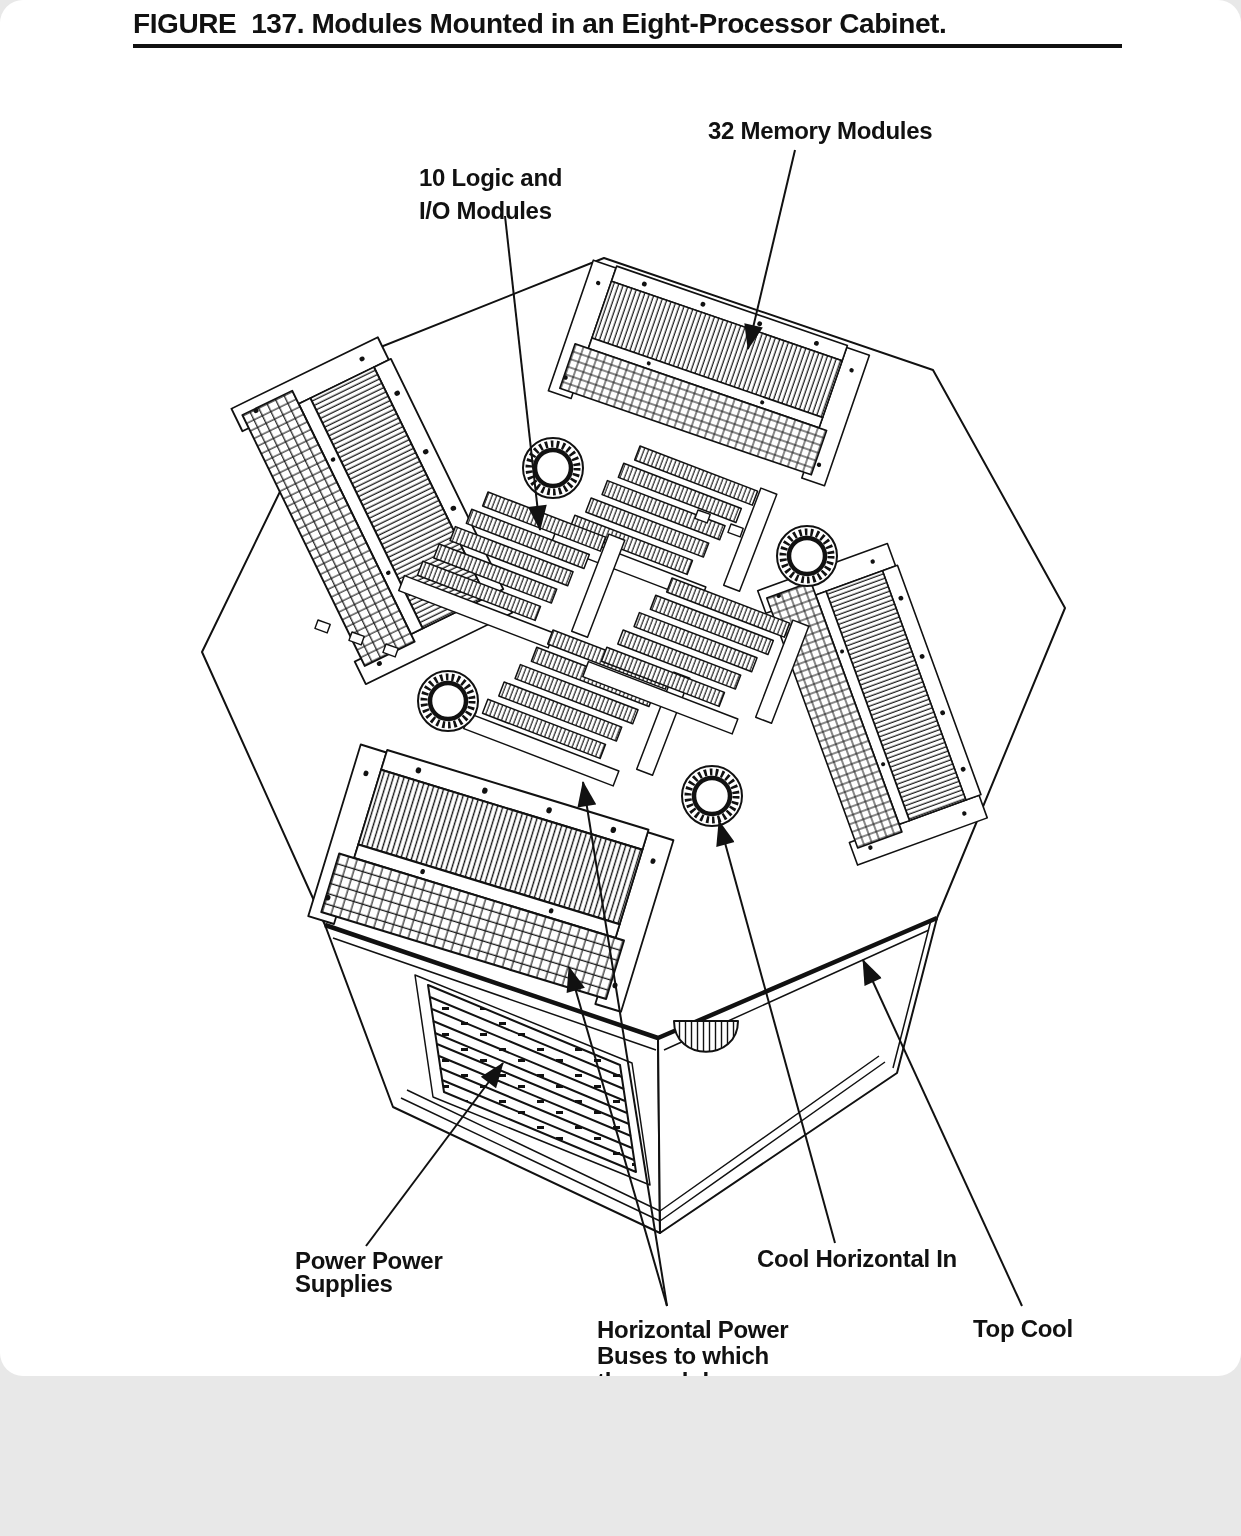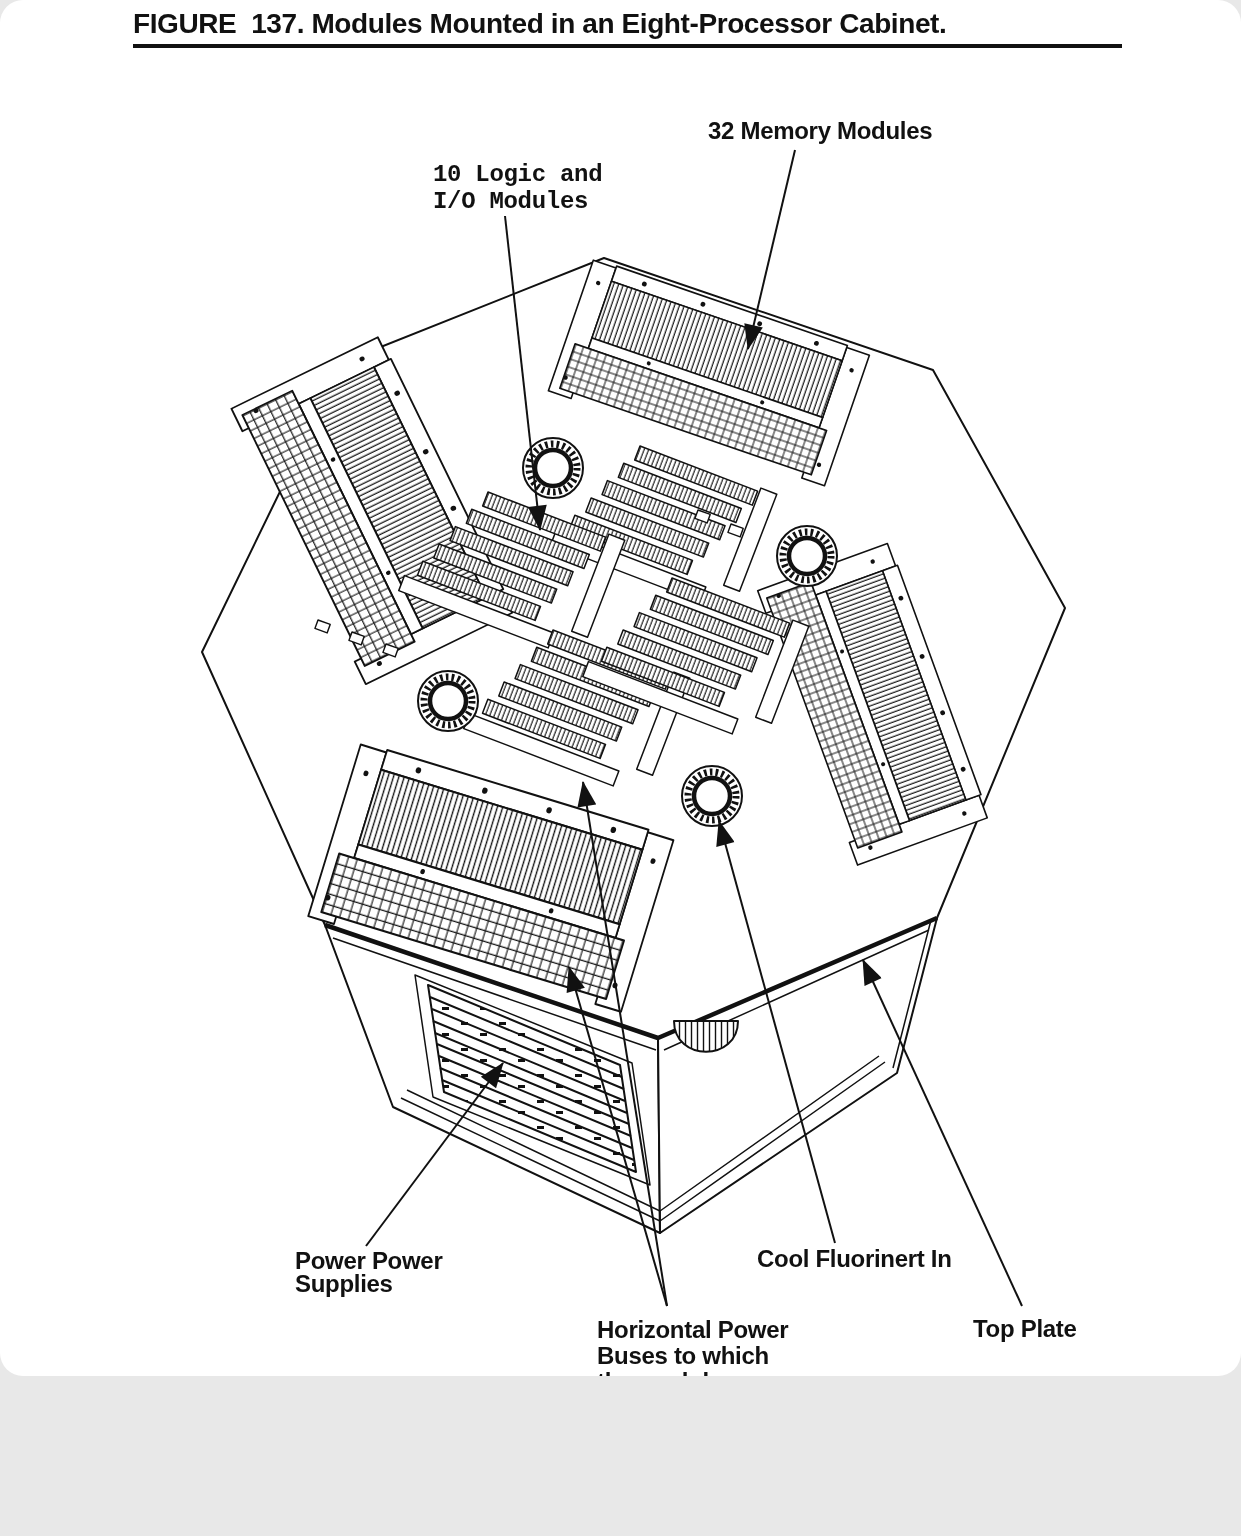--- a/index.html
+++ b/index.html
@@ -12,21 +12,21 @@
     font-size:28px;font-weight:700;letter-spacing:-0.4px;white-space:pre;
   }
   #title-rule{
     position:absolute;left:133px;top:44px;width:989px;height:4px;background:#111;
   }
   .lbl{
     position:absolute;font-size:24px;font-weight:700;line-height:25px;
     letter-spacing:-0.3px;white-space:pre-line;
   }
   #lbl-memory{left:708px;top:118px;}
-  #lbl-logic{left:433px;top:161px;line-height:27px;font-family:Liberation Mono, monospace;}
+  #lbl-logic{left:419px;top:161px;line-height:33px;}
   #lbl-linear{left:295px;top:1249px;line-height:23px;}
   #lbl-cool{left:757px;top:1246px;}
   #lbl-buses{left:597px;top:1317px;line-height:26px;}
   #lbl-topplate{left:973px;top:1316px;}
   #lbl-note{left:138px;top:1355px;line-height:24px;}
   svg{position:absolute;left:0;top:0;}
 </style>
 </head>
 <body>
 
@@ -156,21 +156,21 @@
         <line x1="667" y1="1306" x2="569" y2="967" marker-end="url(#ah)"></line>
       </g>
     </g>
   </svg>
 
   <div class="lbl" id="lbl-memory">32 Memory Modules</div>
   <div class="lbl" id="lbl-logic">10 Logic and
 I/O Modules</div>
   <div class="lbl" id="lbl-linear">Power Power
 Supplies</div>
-  <div class="lbl" id="lbl-cool">Cool Fluorinert In</div>
+  <div class="lbl" id="lbl-cool">Cool Horizontal In</div>
   <div class="lbl" id="lbl-buses">Horizontal Power
 Buses to which
 the module power
 blades are attached.</div>
-  <div class="lbl" id="lbl-topplate">Top Plate</div>
+  <div class="lbl" id="lbl-topplate">Top Cool</div>
   <div class="lbl" id="lbl-note"></div>
 
 </div>
 
 </body></html>

